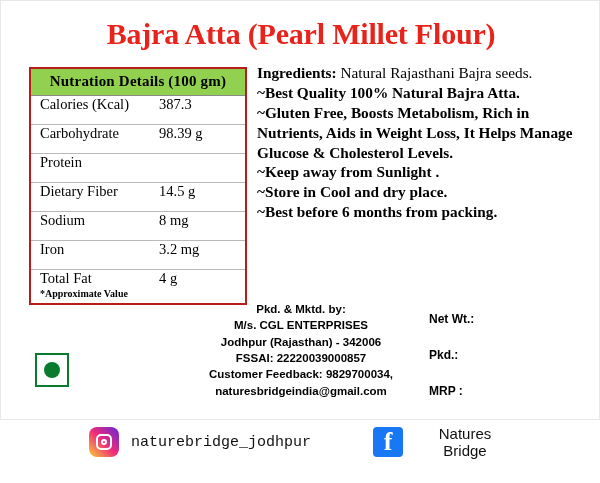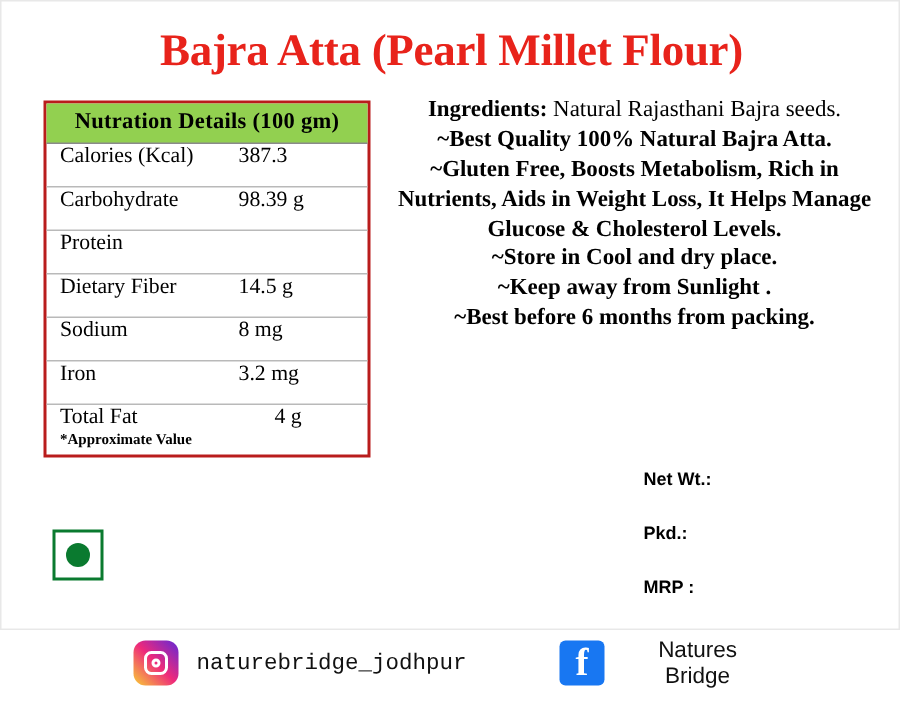--- a/index.html
+++ b/index.html
@@ -75,41 +75,39 @@
   }
   .approx {
     font-size: 10px;
     padding: 0 0 4px 9px;
     margin-top: -6px;
     font-weight: bold;
   }
   .nrow.last {
     height: 24px;
     border-bottom: none;
-    gap: 24px;
   }
   
   .ingredients {
     position: absolute;
     top: 62px;
     left: 256px;
     width: 332px;
     font-size: 15.3px;
     line-height: 1.30;
   }
   .ingredients .lead {
     font-weight: normal;
   }
   .ingredients .lead b {
     font-weight: bold;
   }
   .ingredients p {
     margin: 0;
     font-weight: bold;
-    text-align: center;
   }
   .ingredients p.plain {
     font-weight: normal;
   }
   
   .address {
     position: absolute;
     top: 300px;
     left: 176px;
     width: 248px;
@@ -257,25 +255,33 @@
       <div class="k">Total Fat</div>
       <div class="v">4 g</div>
     </div>
     <div class="approx">*Approximate Value</div>
   </div>
 
   <div class="ingredients">
     <p class="plain lead"><b>Ingredients:</b><span> Natural Rajasthani Bajra seeds.</span></p>
     <p>~Best Quality 100% Natural Bajra Atta.</p>
     <p>~Gluten Free, Boosts Metabolism, Rich in Nutrients, Aids in Weight Loss, It Helps Manage Glucose &amp; Cholesterol Levels.</p>
+    <p>~Keep away from Sunlight .</p>
     <p>~Store in Cool and dry place.</p>
-    <p>~Keep away from Sunlight .</p>
     <p>~Best before 6 months from packing.</p>
   </div>
 
+  <div class="address">
+    <div>Pkd. &amp; Mktd. by:</div>
+    <div>M/s. CGL ENTERPRISES</div>
+    <div>Jodhpur (Rajasthan) - 342006</div>
+    <div>FSSAI: 22220039000857</div>
+    <div>Customer Feedback:  9829700034,</div>
+    <div>naturesbridgeindia@gmail.com</div>
+  </div>
 
   <div class="right-fields">
     <div>Net Wt.:</div>
     <div>Pkd.:</div>
     <div>MRP :</div>
   </div>
 
   <div class="veg-mark">
     <div class="veg-dot"></div>
   </div>

